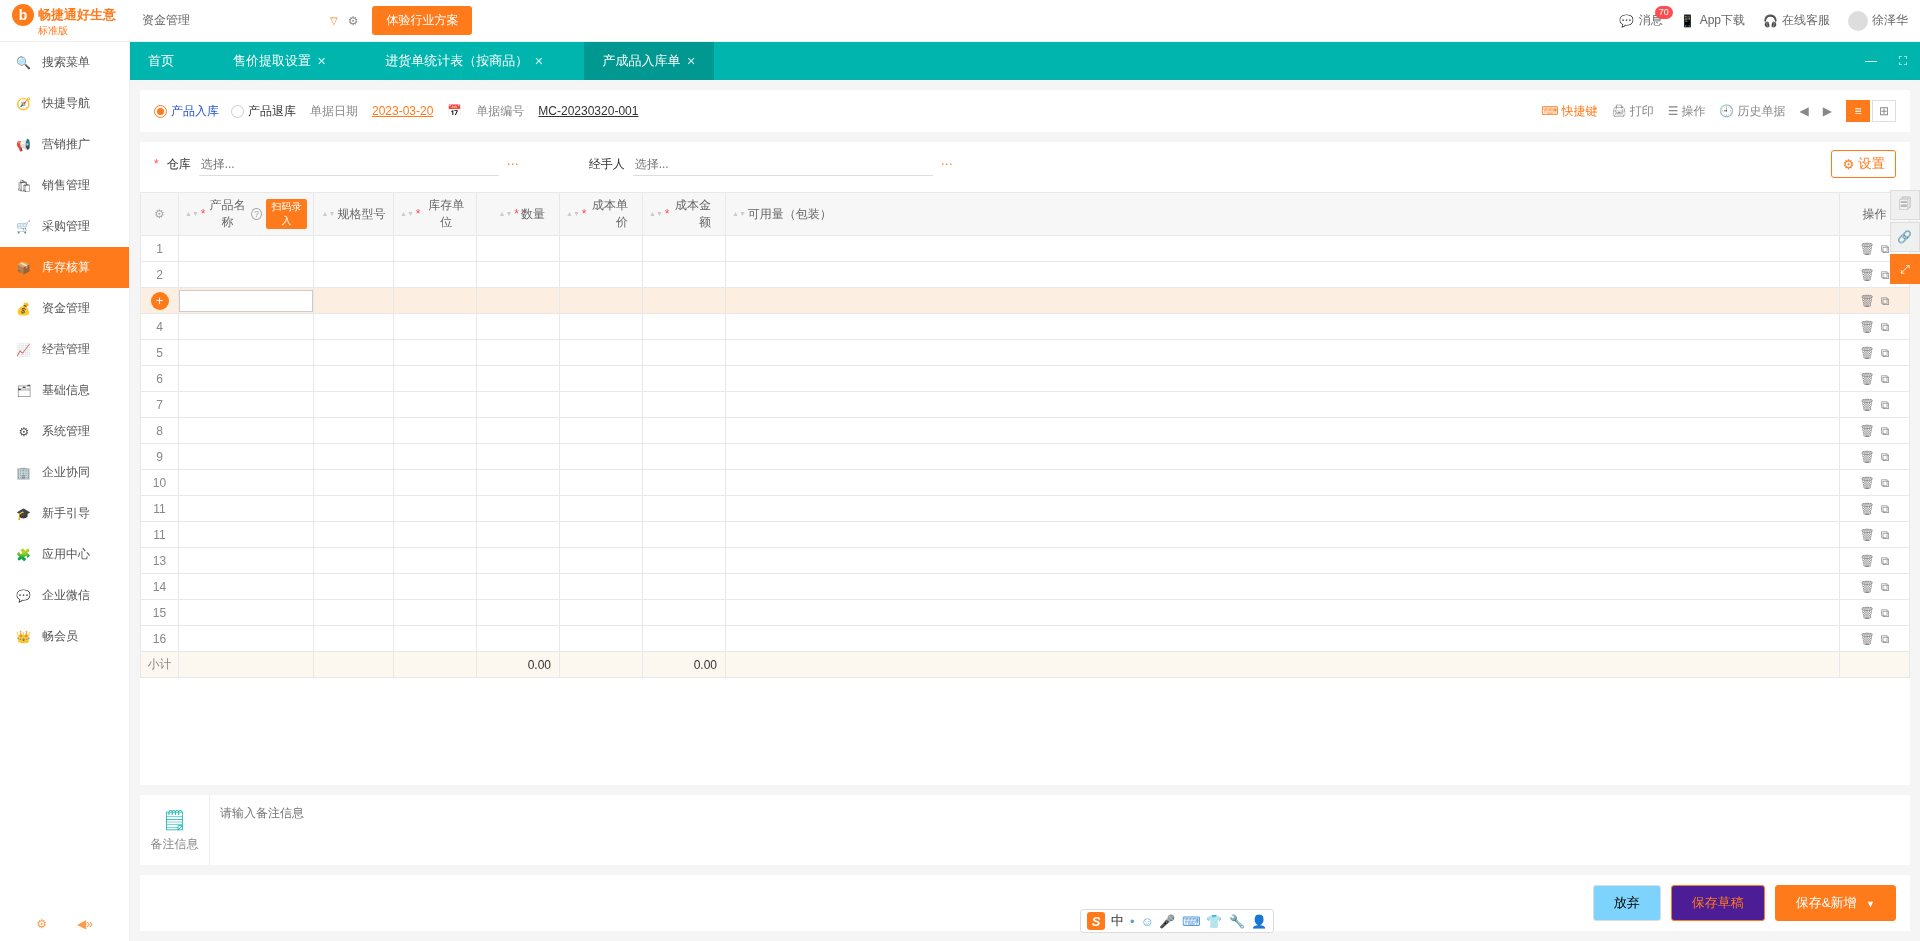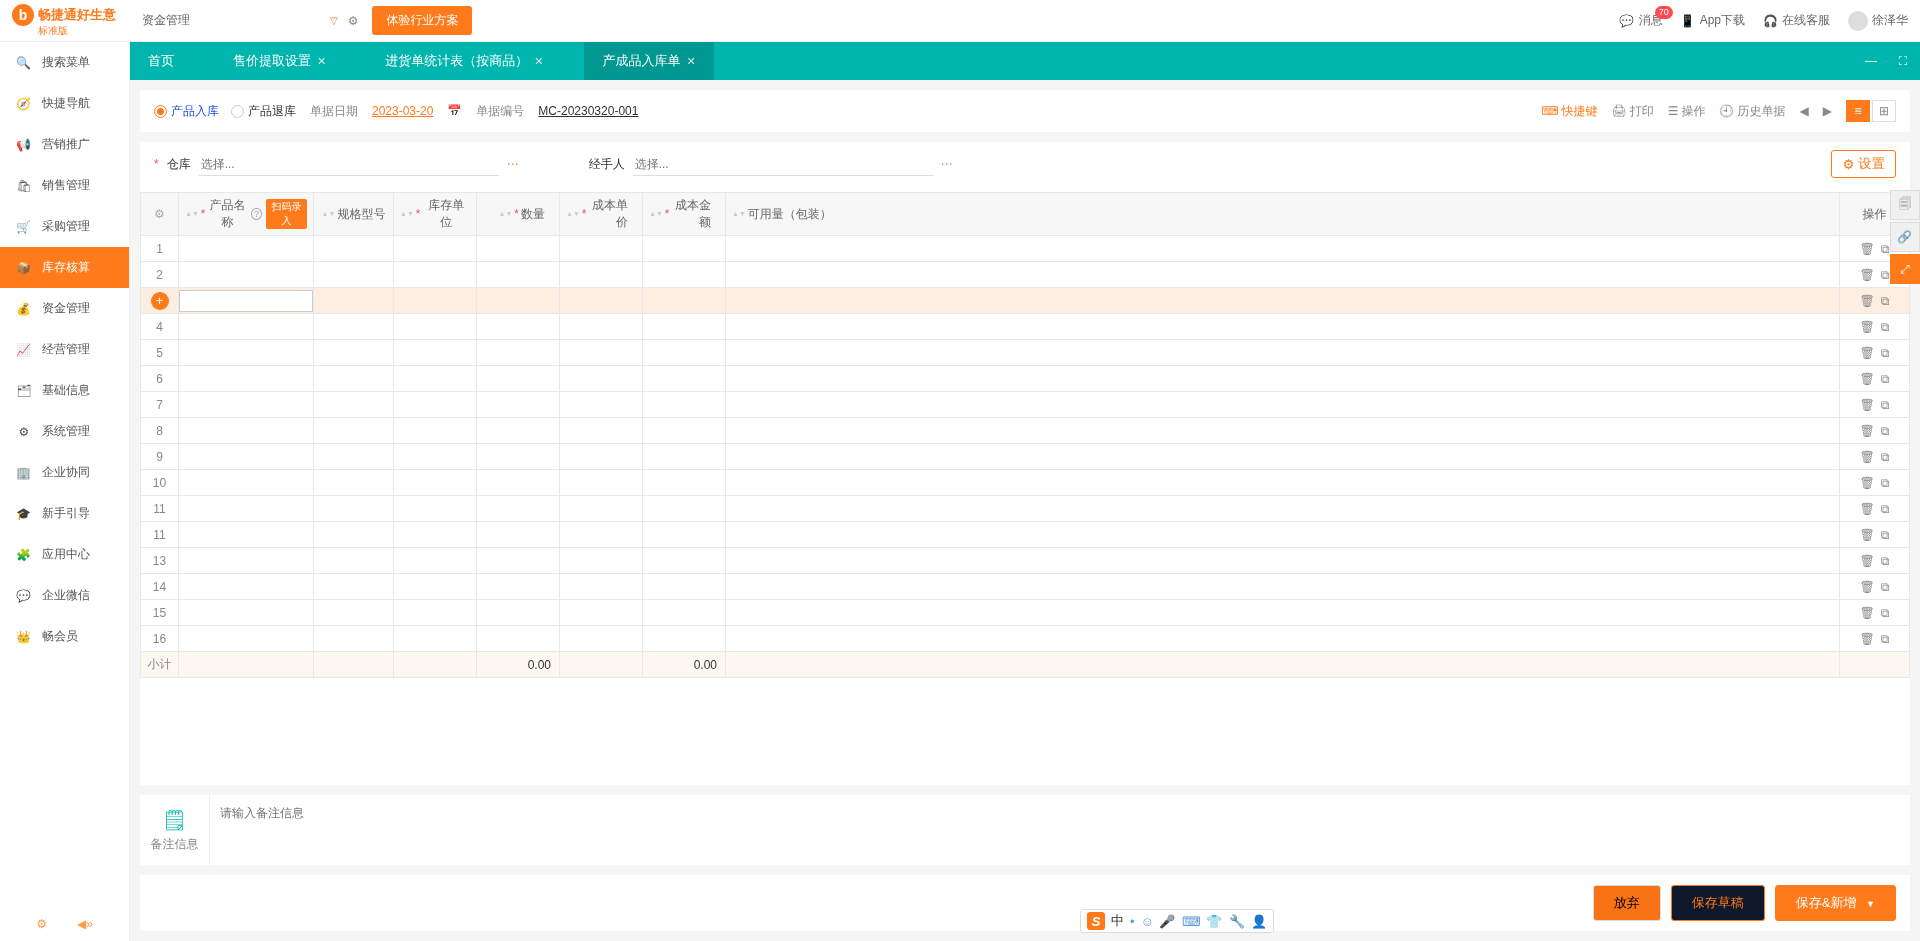--- a/index.html
+++ b/index.html
@@ -89,22 +89,22 @@
 .help-circle { display:inline-flex; width:12px; height:12px; border:1px solid #aaa; border-radius:50%; align-items:center; justify-content:center; font-size:9px; color:#aaa; margin-left:2px;}
 
 
 .remarks { background: #fff; margin: 10px; display: flex; min-height: 70px; }
 .remarks-left { width: 70px; border-right: 1px solid #eee; display: flex; flex-direction: column; align-items: center; justify-content: center; color: #888; gap: 4px; }
 .remarks-icon { color: #00b5ad; font-size: 20px; }
 .remarks-input { flex: 1; border: none; padding: 10px; resize: none; outline: none; font-size: 12px; color: #999; font-family: inherit; }
 
 
 .footer { background: #fff; margin: 0 10px 10px; padding: 10px 14px; display: flex; justify-content: flex-end; gap: 10px; align-items: center; }
-.btn { padding: 8px 20px; border-radius: 3px; cursor: pointer; font-size: 13px; border: 1px solid #ddd; background: #f97316; }
-.btn-outline-orange { border-color: #ff7a1a; color: #ff7a1a; background: #0f172a; }
+.btn { padding: 8px 20px; border-radius: 3px; cursor: pointer; font-size: 13px; border: 1px solid #ddd; background: #7dd3fc; }
+.btn-outline-orange { border-color: #ff7a1a; color: #ff7a1a; background: #4c1d95; }
 .btn-orange { background: #ff7a1a; color: #fff; border-color: #ff7a1a; }
 .btn-orange .caret { margin-left: 6px; font-size: 9px; }
 
 
 .right-dock { position: fixed; right: 0; top: 190px; display: flex; flex-direction: column; }
 .dock-btn { width: 30px; height: 30px; background: #f0f0f0; border: 1px solid #ddd; margin-bottom: 2px; display: flex; align-items: center; justify-content: center; color: #888; cursor: pointer; }
 .dock-btn.orange { background: #ff7a1a; color: #fff; border-color: #ff7a1a; }
 
 
 .ime-bar { position: fixed; bottom: 8px; left: 1080px; display: flex; align-items: center; gap: 6px; background: #fff; padding: 2px 6px; border: 1px solid #ddd; border-radius: 3px; font-size: 13px; }

